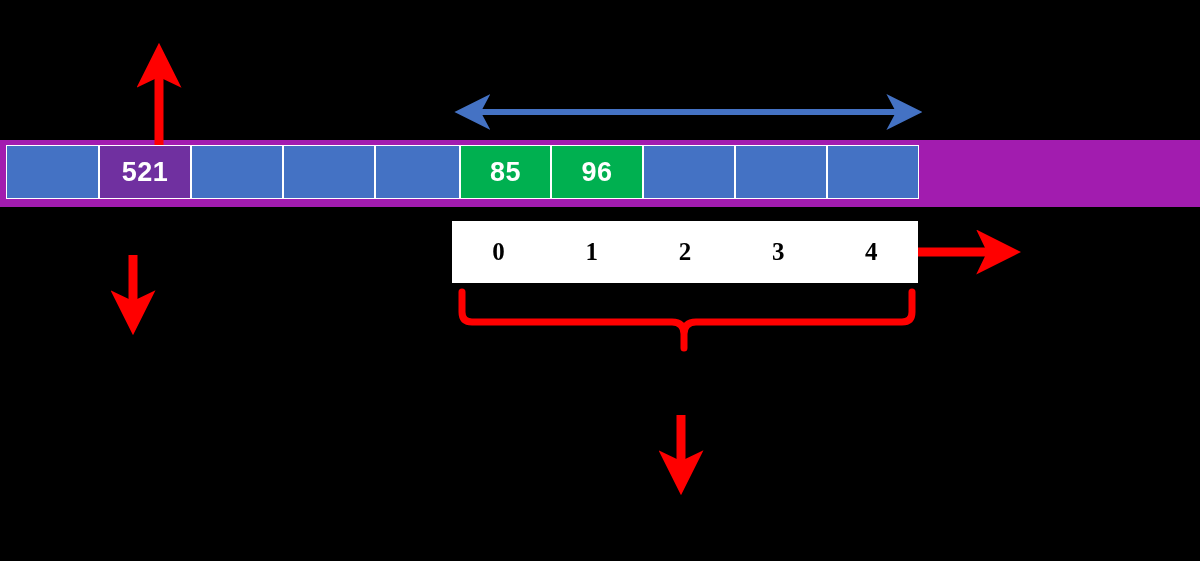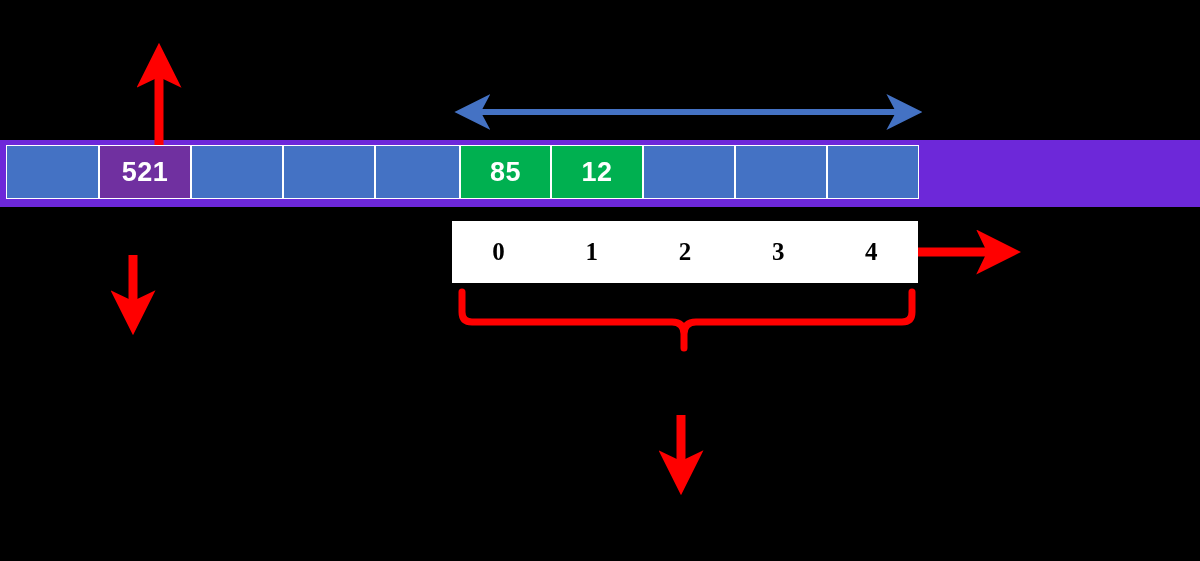--- a/index.html
+++ b/index.html
@@ -16,21 +16,21 @@
     font-family: "Liberation Sans", sans-serif;
   }
 
   
   #array-strip {
     position: absolute;
     left: 0px;
     top: 140px;
     width: 1200px;
     height: 67px;
-    background: #6d28d9;
+    background: #a21caf;
   }
   #array-row {
     position: absolute;
     left: 6px;
     top: 5px;
     height: 54px;
     display: flex;
   }
   .cell {
     height: 54px;
@@ -93,21 +93,21 @@
 <div id="stage">
 
   <div id="array-strip">
     <div id="array-row">
         <div class="cell blue" style="width: 93px;"></div>
         <div class="cell purple" style="width: 92px;">521</div>
         <div class="cell blue" style="width: 92px;"></div>
         <div class="cell blue" style="width: 92px;"></div>
         <div class="cell blue" style="width: 85px;"></div>
         <div class="cell green" style="width: 91px;">85</div>
-        <div class="cell green" style="width: 92px;">12</div>
+        <div class="cell green" style="width: 92px;">96</div>
         <div class="cell blue" style="width: 92px;"></div>
         <div class="cell blue" style="width: 92px;"></div>
         <div class="cell blue" style="width: 92px;"></div>
       </div>
   </div>
 
   <div id="index-strip">
     <div id="index-row">
         <div class="idx-cell" style="width: 93.2px;">0</div>
         <div class="idx-cell" style="width: 93.2px;">1</div>

